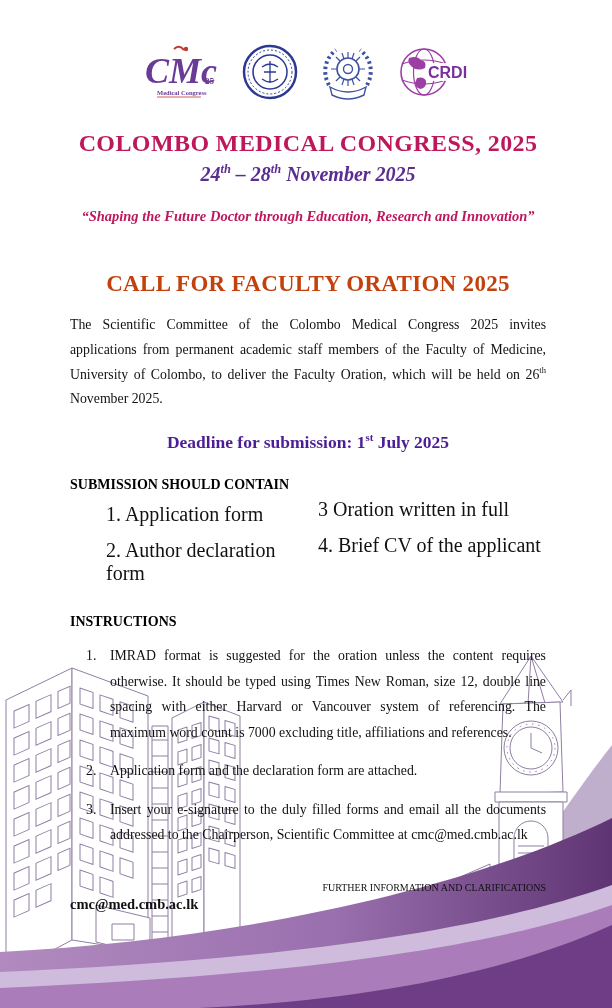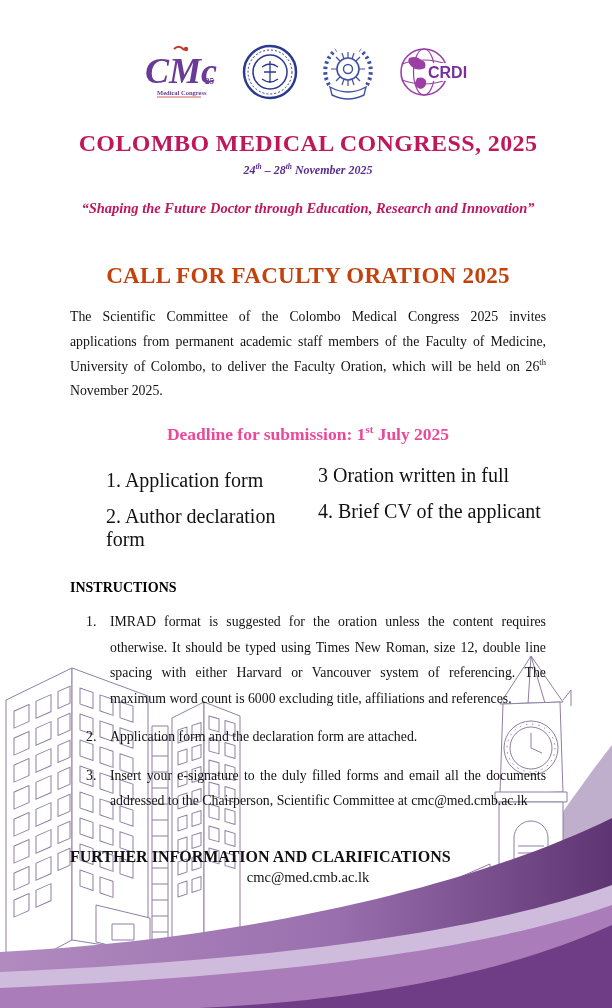--- a/index.html
+++ b/index.html
@@ -12,58 +12,58 @@
   .content{position:relative;z-index:1;padding:40px 66px 0 70px;}
 
   .logos{display:flex;justify-content:center;align-items:center;gap:18px;height:64px;}
   .logos svg{display:block;}
 
   .title{
     text-align:center;font-size:24px;font-weight:bold;color:#be185d;
     margin:26px 0 0 0;letter-spacing:.4px;
   }
   .dates{
-    text-align:center;font-size:12px;font-weight:bold;font-style:italic;
+    text-align:center;font-size:20px;font-weight:bold;font-style:italic;
     color:#5b2d91;margin-top:6px;
   }
   .quote{
     text-align:center;font-size:14.5px;font-weight:bold;font-style:italic;
     color:#be185d;margin-top:22px;
   }
   .call-heading{
     text-align:center;font-size:23px;font-weight:bold;color:#c2410c;
     margin:46px 0 0 0;letter-spacing:.3px;
   }
   .intro{
     font-size:13.8px;line-height:1.8;text-align:justify;margin:16px 0 0 0;
   }
   .deadline{
-    text-align:center;font-size:17.5px;font-weight:bold;color:#ec4899;
+    text-align:center;font-size:17.5px;font-weight:bold;color:#4c1d95;
     margin-top:20px;
   }
   .sec-heading{
     font-size:14px;font-weight:bold;color:#000;margin:0;
   }
   .submission{margin-top:24px;}
   .sub-cols{display:flex;margin-top:10px;}
   .sub-col-left{margin-left:36px;width:212px;flex:none;}
   .sub-col-right{margin-top:-5px;}
   .sub-item{font-size:20px;margin-bottom:13px;}
   .instructions{margin-top:16px;}
   .ins-item{
     display:flex;gap:7px;margin:13px 0 13px 16px;
     font-size:13.8px;line-height:1.85;
   }
   .ins-num{flex:none;width:17px;}
   .ins-text{text-align:justify;}
   .further{
-    text-align:left;font-size:16px;font-weight:bold;margin-top:34px;
+    text-align:right;font-size:10px;font-weight:normal;margin-top:34px;
   }
   .email{
-    text-align:center;font-size:14.5px;font-weight:normal;margin-top:3px;
+    text-align:left;font-size:14.5px;font-weight:bold;margin-top:3px;
   }
   .sup{vertical-align:super;font-size:62%;line-height:0;}
 </style>
 </head>
 <body>
 
 <div class="page">
 
   <svg class="bg" width="612" height="1008" viewBox="0 0 612 1008" aria-hidden="true">
     <defs>
@@ -248,37 +248,38 @@
 
     <div class="quote">“Shaping the Future Doctor through Education, Research and Innovation”</div>
 
     <h2 class="call-heading">CALL FOR FACULTY ORATION 2025</h2>
 
     <p class="intro"><span>The Scientific Committee of the Colombo Medical Congress 2025 invites applications from permanent academic staff members of the Faculty of Medicine, University of Colombo, to deliver the Faculty Oration, which will be held on 26</span><span class="sup">th</span><span> November 2025.</span></p>
 
     <div class="deadline"><span>Deadline for submission: 1</span><span class="sup">st</span><span> July 2025</span></div>
 
     <div class="submission">
+      <h3 class="sec-heading">SUBMISSION SHOULD CONTAIN</h3>
       <div class="sub-cols">
         <div class="sub-col-left">
           <div class="sub-item">1. Application form</div>
           <div class="sub-item">2. Author declaration form</div>
         </div>
         <div class="sub-col-right">
           <div class="sub-item">3 Oration written in full</div>
           <div class="sub-item">4. Brief CV of the applicant</div>
         </div>
       </div>
     </div>
 
     <div class="instructions">
       <h3 class="sec-heading">INSTRUCTIONS</h3>
       <div class="ins-item">
         <span class="ins-num">1.</span>
-        <span class="ins-text">IMRAD format is suggested for the oration unless the content requires otherwise. It should be typed  using Times New Roman, size 12, double line spacing with either Harvard or Vancouver system of  referencing. The maximum word count is 6000 excluding title, affiliations and references.</span>
+        <span class="ins-text">IMRAD format is suggested for the oration unless the content requires otherwise. It should be typed  using Times New Roman, size 12, double line spacing with either Harvard or Vancouver system of  referencing. The maximum word count is 7000 excluding title, affiliations and references.</span>
       </div>
       <div class="ins-item">
         <span class="ins-num">2.</span>
         <span class="ins-text">Application form and the declaration form are attached.</span>
       </div>
       <div class="ins-item">
         <span class="ins-num">3.</span>
         <span class="ins-text">Insert your e-signature to the duly filled forms and email all the documents addressed  to the Chairperson, Scientific Committee at cmc@med.cmb.ac.lk</span>
       </div>
     </div>

